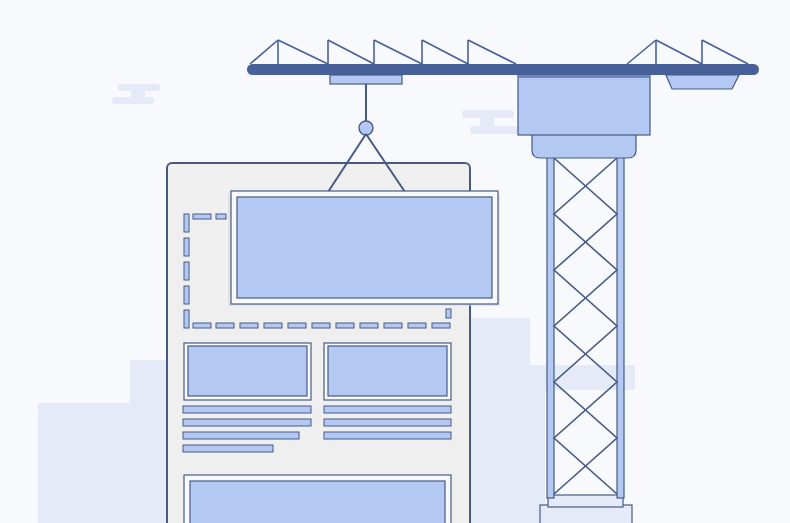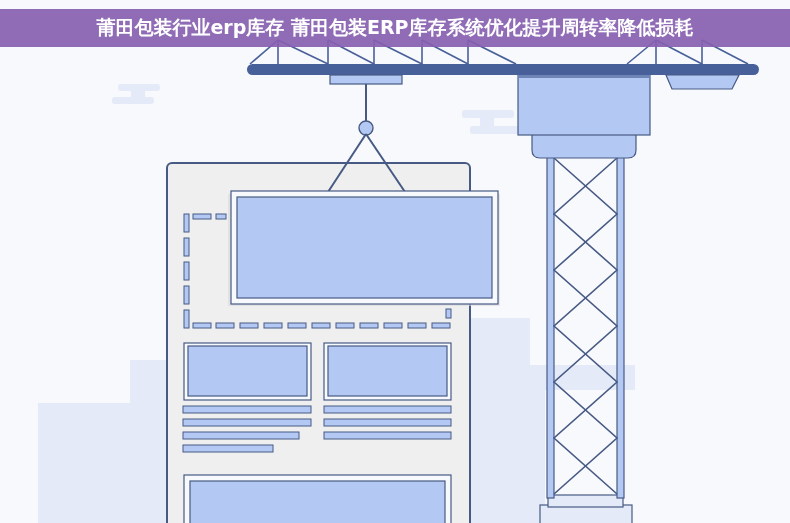--- a/index.html
+++ b/index.html
@@ -142,16 +142,13 @@
       <line x1="366" y1="134" x2="405" y2="192" stroke="#465a84" stroke-width="2"></line>
     </g>
 
     <g>
       <rect x="228" y="194" width="272" height="112" fill="#d9d9de" opacity="0.6"></rect>
       <rect x="231" y="191" width="267" height="113" fill="#f7f9fd" stroke="#465a84" stroke-width="1.2"></rect>
       <rect x="237" y="197" width="255" height="101" fill="#b3c9f3" stroke="#465a84" stroke-width="1.2"></rect>
     </g>
   </svg>
 
-  <div class="banner">
-    <span class="banner-title">莆田包装行业erp库存 莆田包装ERP库存系统优化提升周转率降低损耗</span>
-  </div>
 </div>
 
 </body></html>

